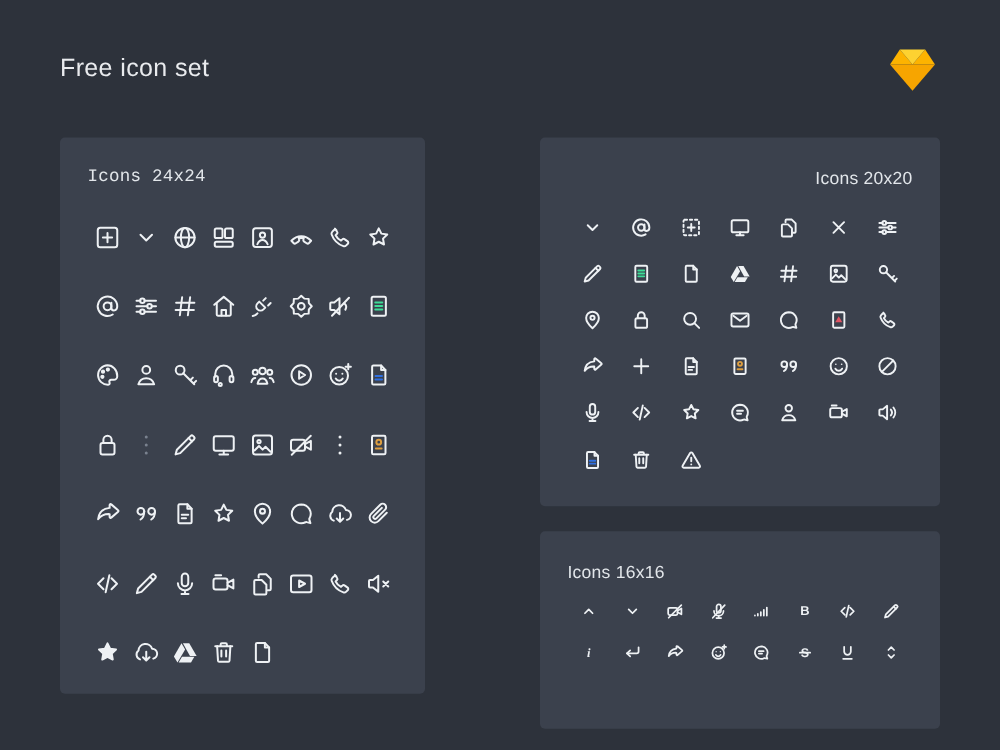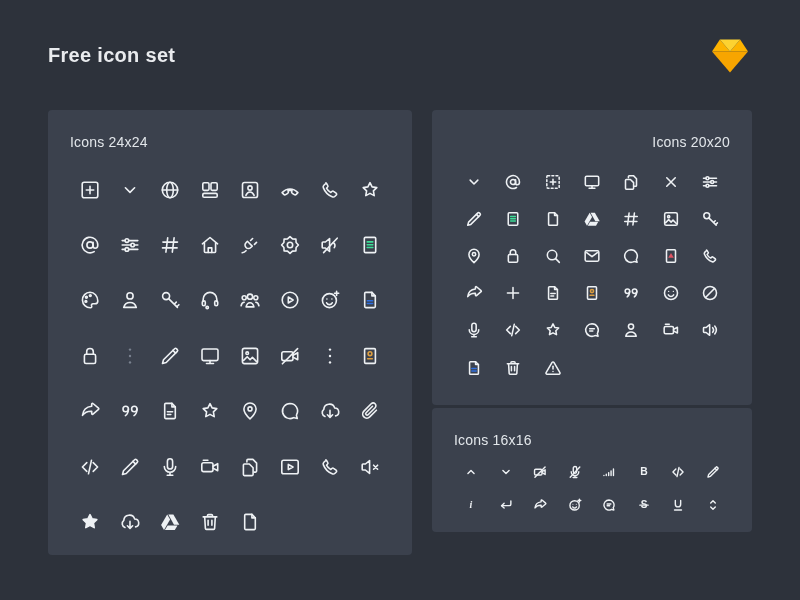--- a/index.html
+++ b/index.html
@@ -1,29 +1,29 @@
 <!DOCTYPE html>
 <html><head>
 <meta charset="utf-8">
 <style>
   html,body{margin:0;padding:0;background:#2d323b;}
   .stage{position:relative;width:800px;height:600px;background:#2d323b;overflow:hidden;
          font-family:"Liberation Sans",sans-serif;}
-  .page-title{position:absolute;left:48px;top:44px;font-size:20px;font-weight:700;
+  .page-title{position:absolute;left:48px;top:44px;font-size:20px;font-weight:400;
               color:#e9ebee;letter-spacing:.3px;margin:0;}
   .logo{position:absolute;right:52px;top:37px;width:36px;height:38px;}
   .panel{position:absolute;background:#3b414d;border-radius:4px;box-sizing:border-box;
          padding:24px 22px 0;}
   .panel h2{margin:0;font-size:14px;font-weight:400;color:#e2e6ea;letter-spacing:.2px;}
   .grid{display:grid;}
   .cell{display:flex;align-items:center;justify-content:center;color:#eef1f4;}
   .cell.dim{color:#7a828f;}
-  #panel-24{left:48px;top:110px;width:364px;height:445px;}
+  #panel-24{left:48px;top:110px;width:292px;height:445px;font-family:Liberation Mono, monospace;}
   #panel-20{left:432px;top:110px;width:320px;height:295px;text-align:right;}
-  #panel-16{left:432px;top:408px;width:320px;height:124px;}
+  #panel-16{left:432px;top:425px;width:320px;height:158px;}
   #panel-24 .grid{margin-top:12px;}
   #panel-20 .grid{margin-top:13px;}
   #panel-16 .grid{margin-top:7px;}
   #panel-24 .cell{height:55.4px;}
   #panel-20 .cell{height:37.2px;}
   #panel-16 .cell{height:33px;}
   svg{display:block;}
   svg text{stroke:none;}
 </style>
 </head>

